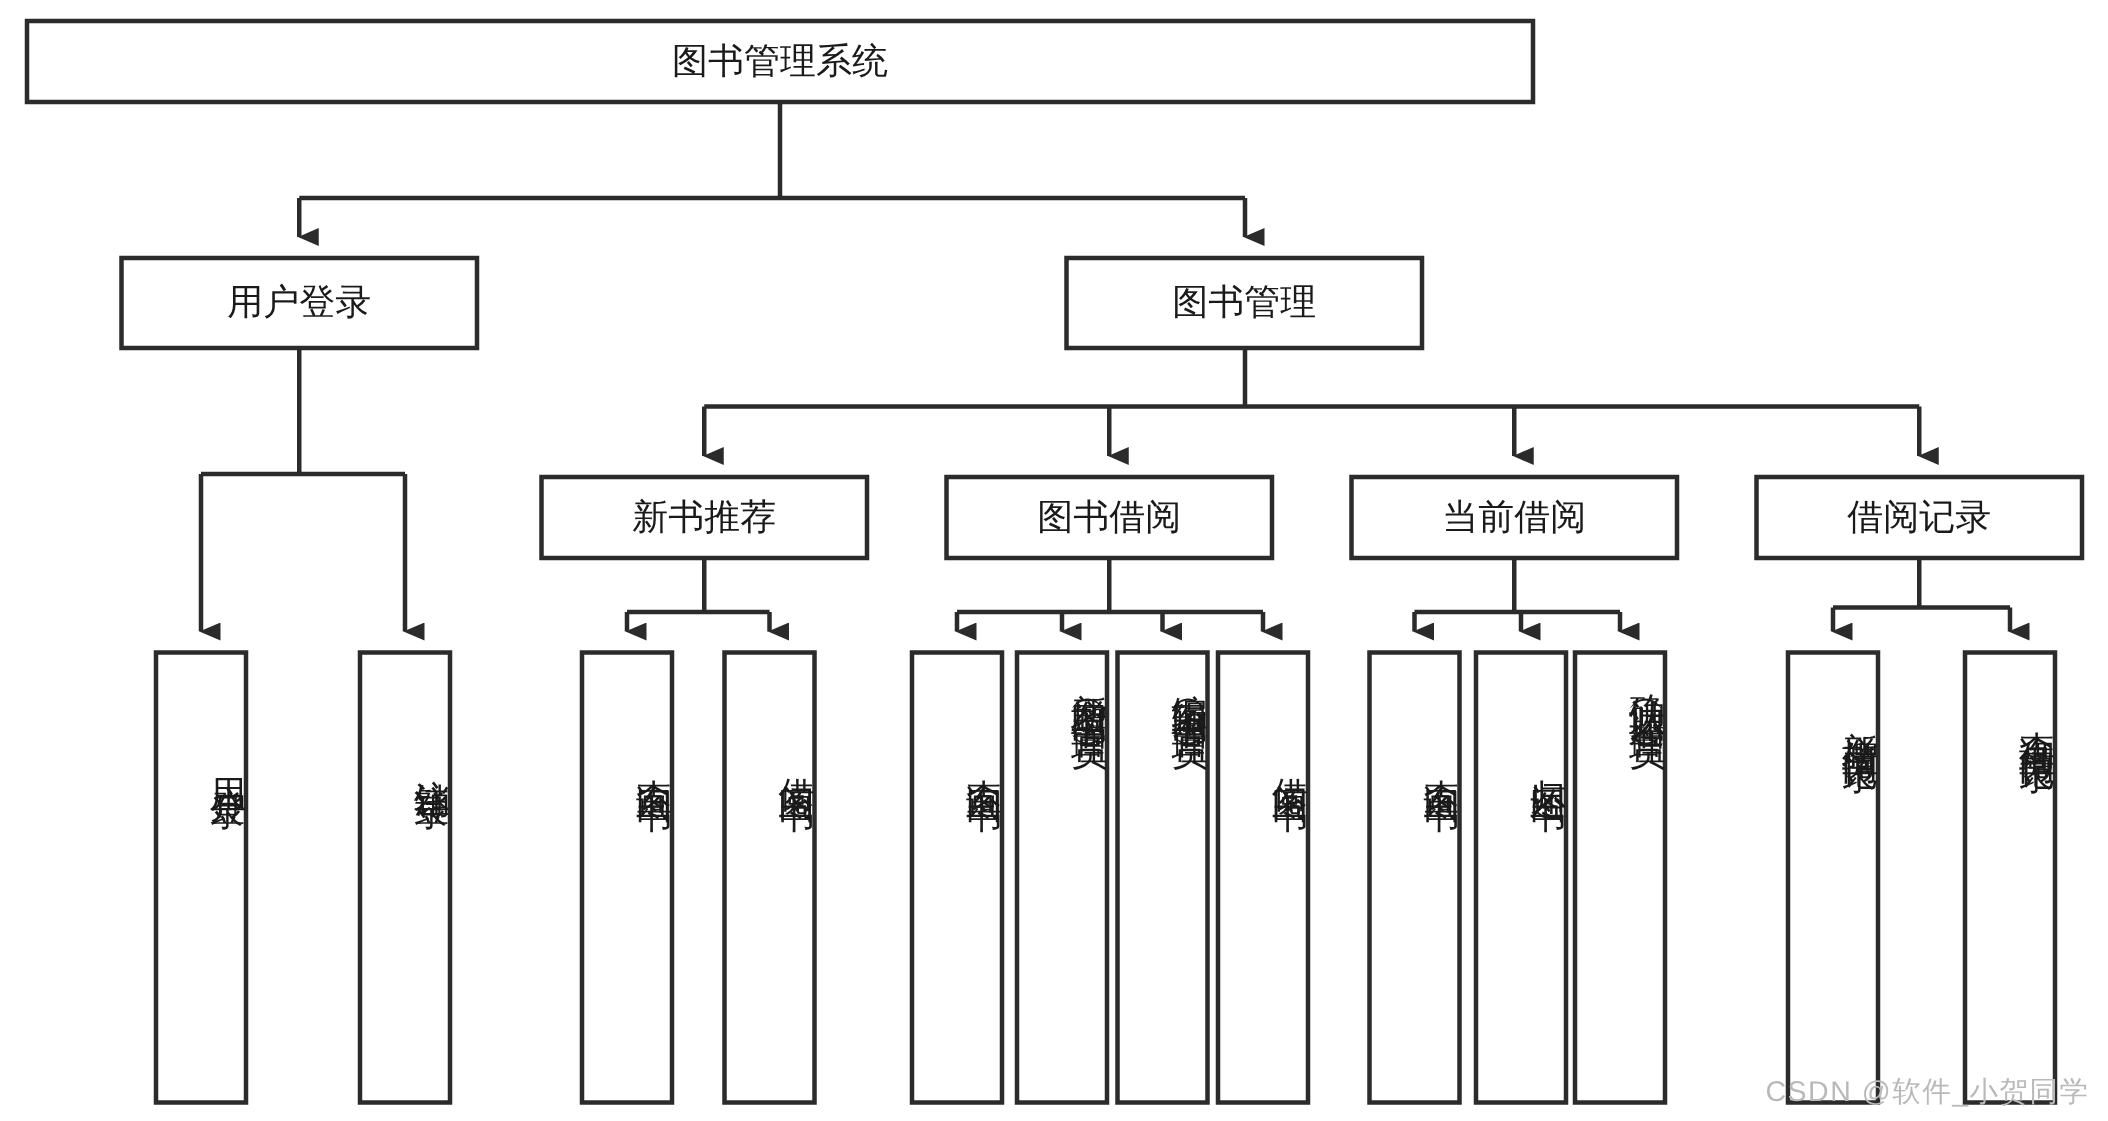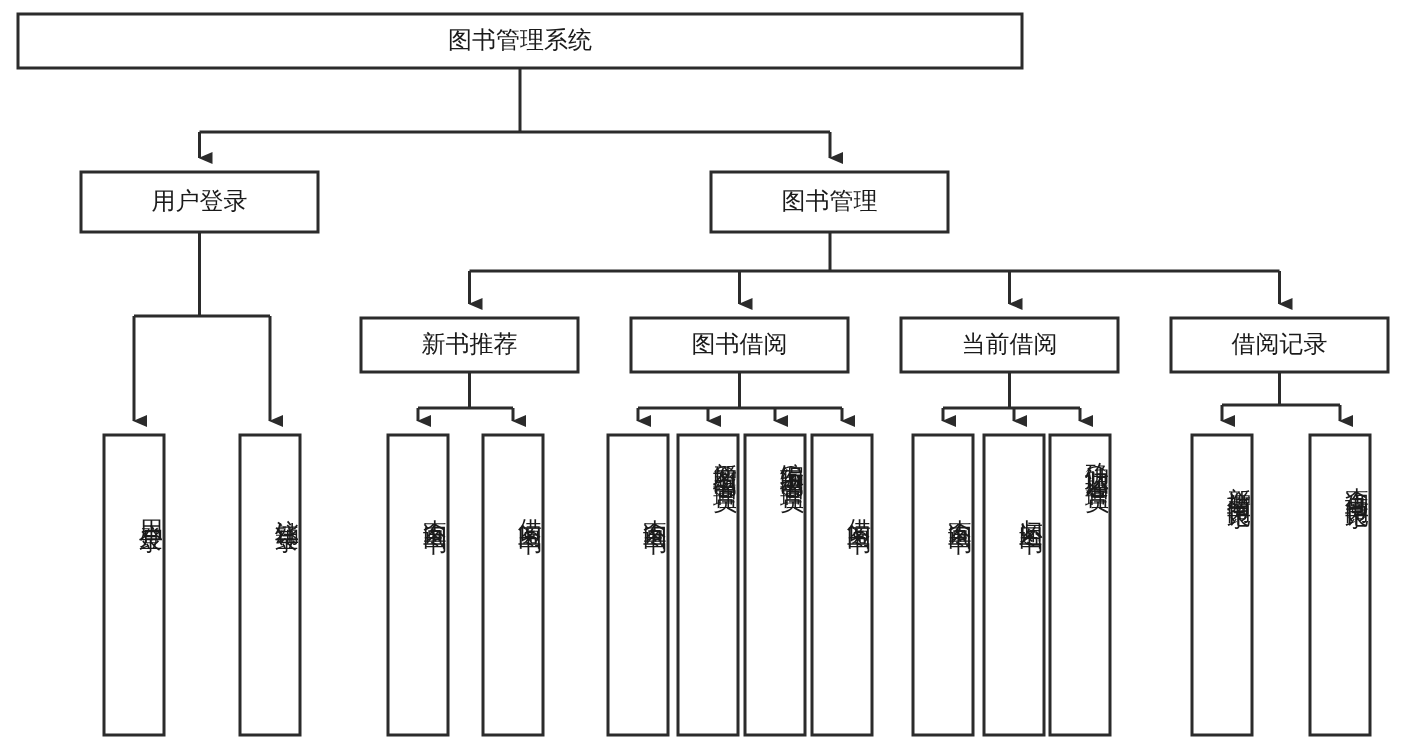--- a/index.html
+++ b/index.html
@@ -193,14 +193,15 @@
     <div class="leaf-label-v" style="left:678px;  top:443px; width:60px; text-align:center;">新增图书（管理员）</div>
     <div class="leaf-label-v" style="left:745px;  top:443px; width:60px; text-align:center;">编辑图书（管理员）</div>
     <div class="leaf-label-v" style="left:812px;  top:500px; width:60px; text-align:center;">借阅图书</div>
     <div class="leaf-label-v" style="left:913px;  top:500px; width:60px; text-align:center;">查询图书</div>
     <div class="leaf-label-v" style="left:984px;  top:500px; width:60px; text-align:center;">归还图书</div>
     <div class="leaf-label-v" style="left:1050px; top:443px; width:60px; text-align:center;">确认归还（管理员）</div>
     <div class="leaf-label-v" style="left:1192px; top:468px; width:60px; text-align:center;">新增借阅记录</div>
     <div class="leaf-label-v" style="left:1310px; top:468px; width:60px; text-align:center;">查询借阅记录</div>
   </div>
 
+  <div class="watermark">CSDN @软件_小贺同学</div>
 
 </div>
 
 </body></html>

